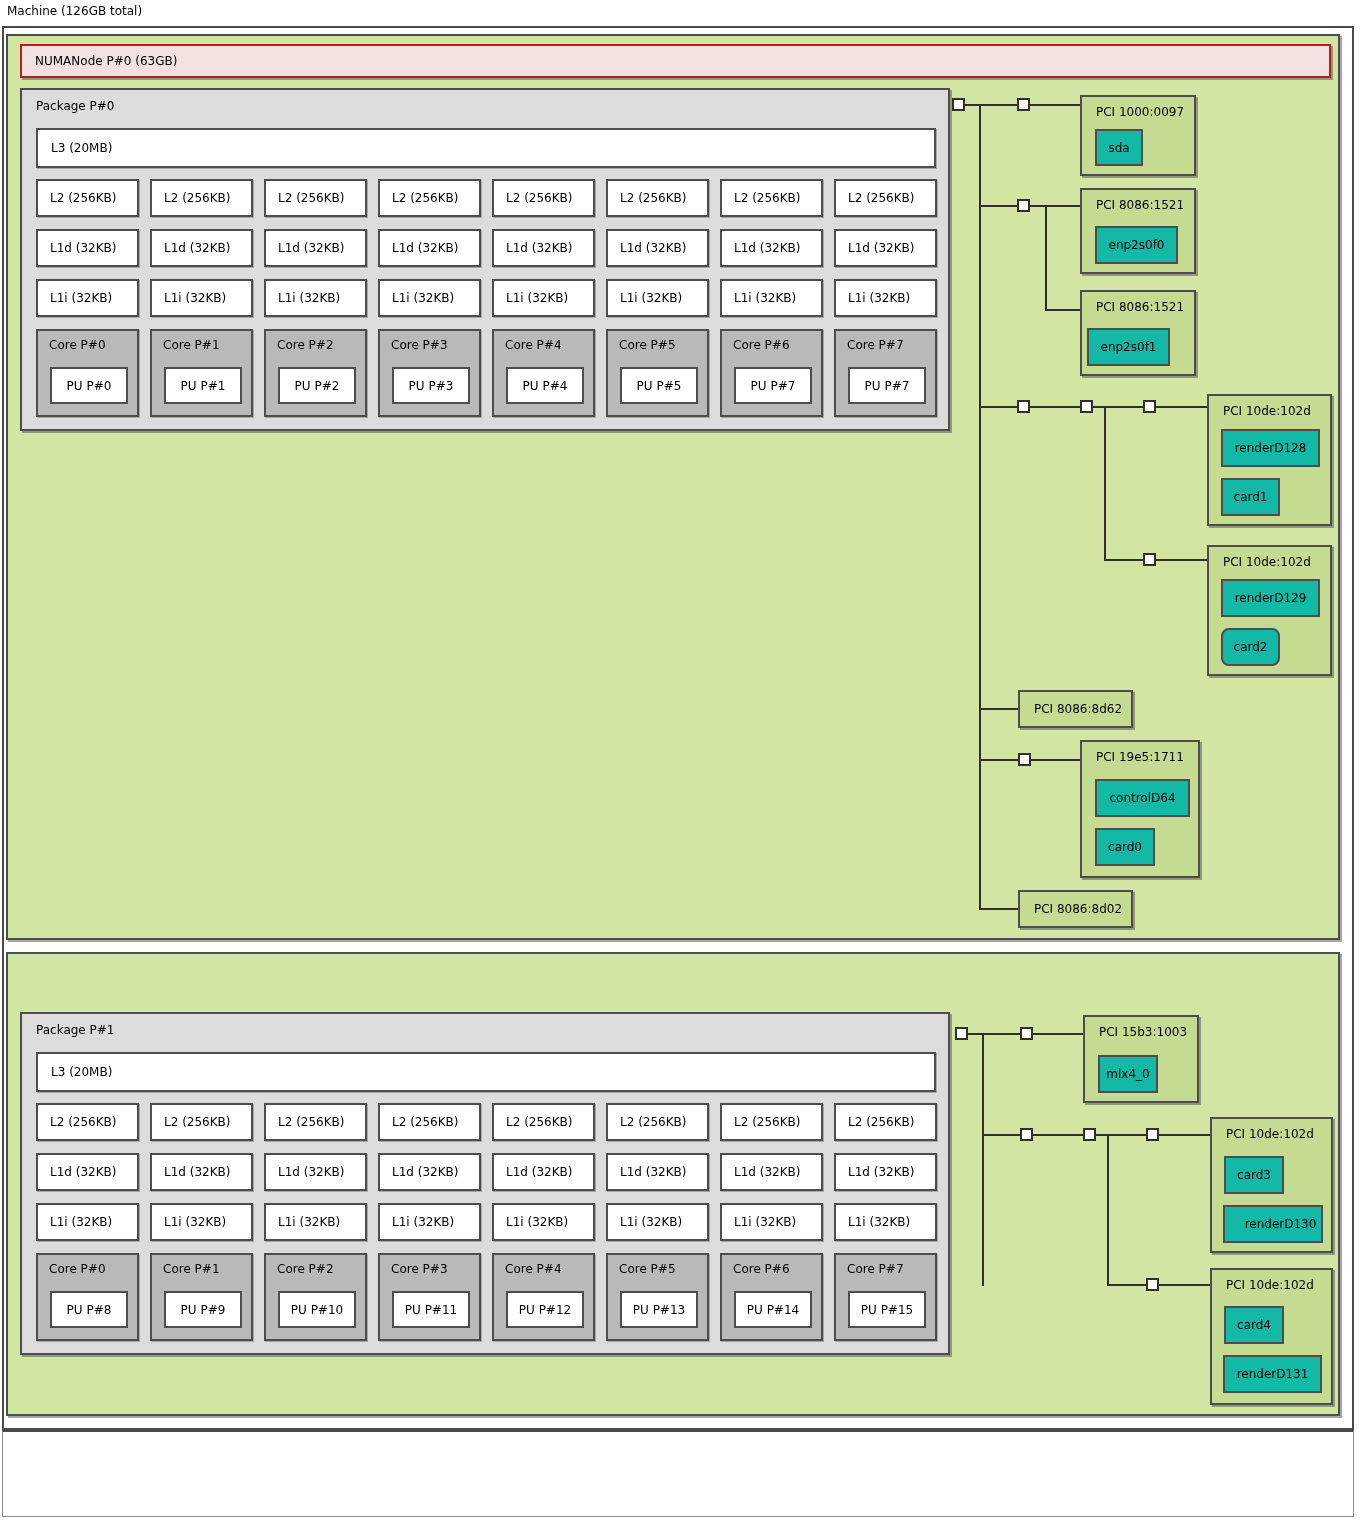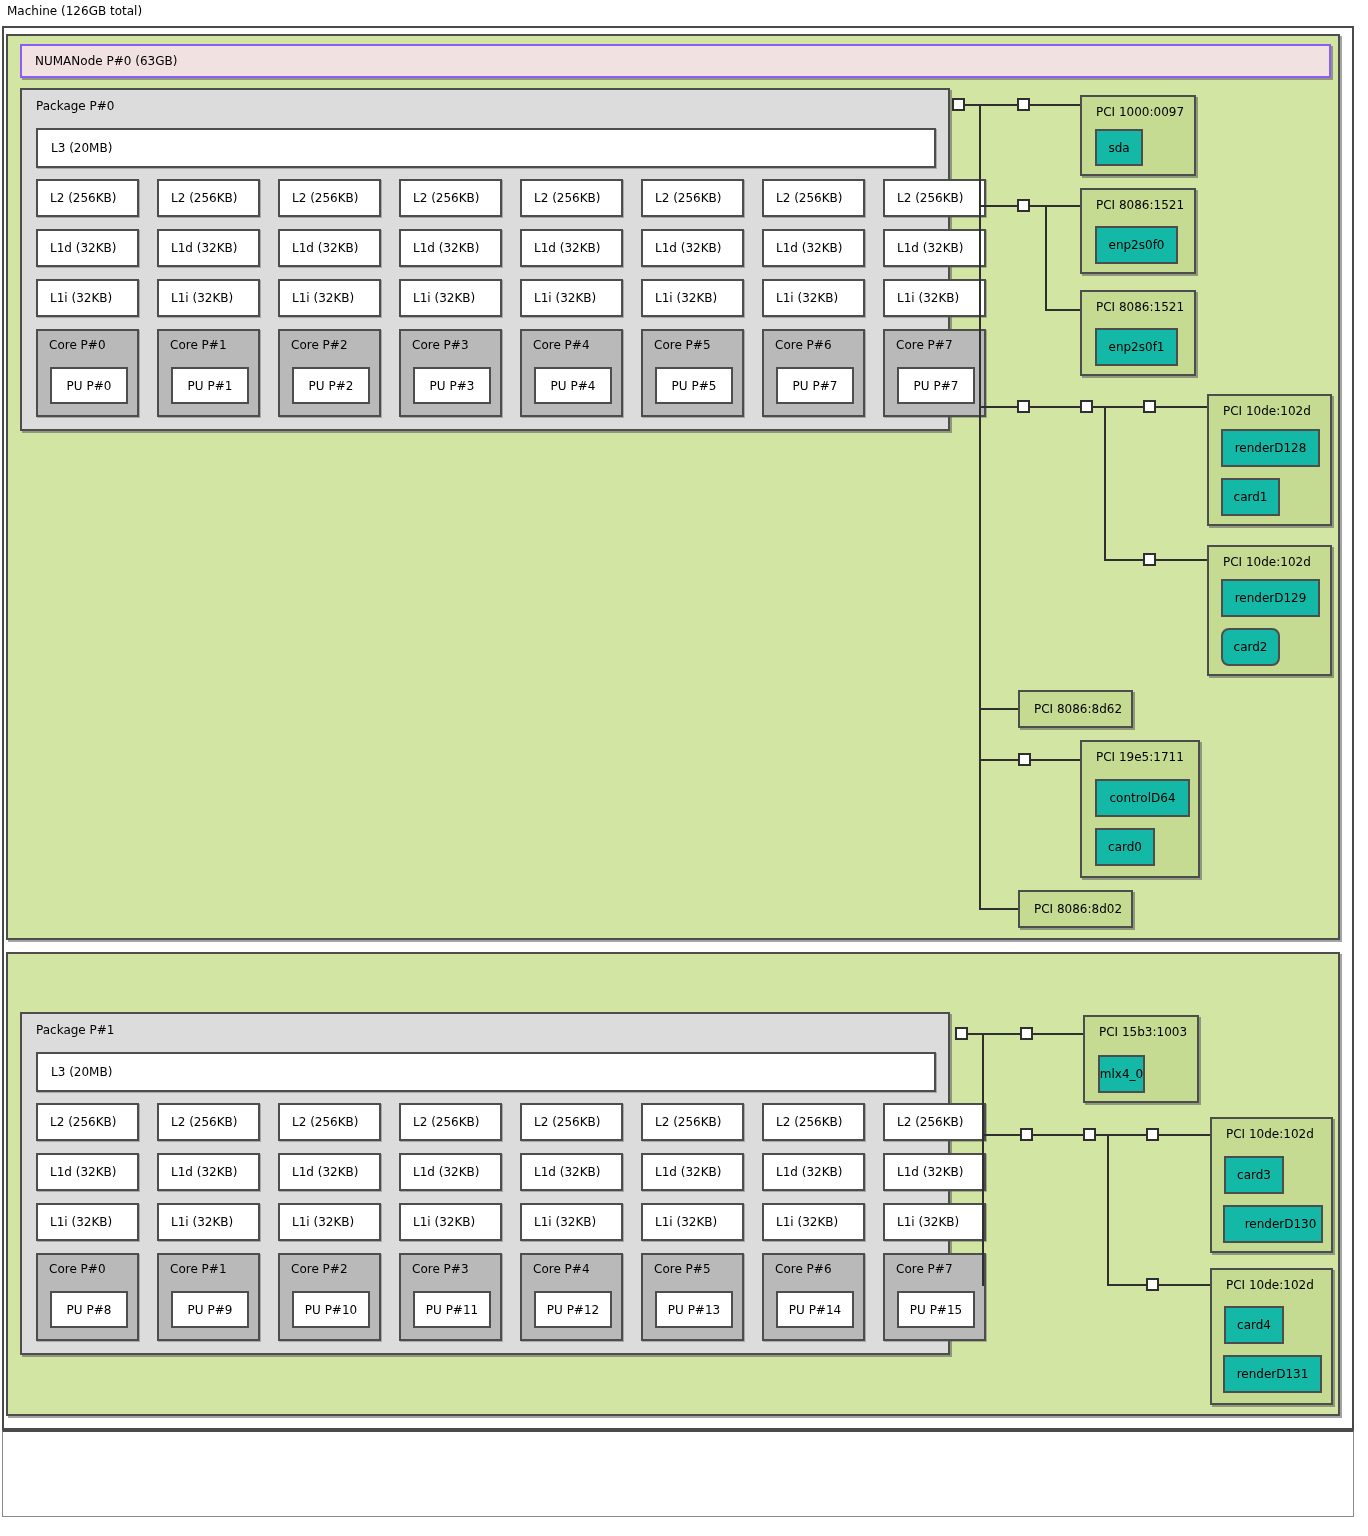--- a/index.html
+++ b/index.html
@@ -6,26 +6,26 @@
   body{
     width:1368px;height:1536px;position:relative;background:#ffffff;
     font-family:"DejaVu Sans","Liberation Sans",sans-serif;font-size:12px;color:#000;
     overflow:hidden;
   }
   .abs{position:absolute;box-sizing:border-box;}
   .machine-title{position:absolute;left:7px;top:4px;font-size:12px;}
   .machine-box{border:2px solid #4a4a4a;background:#ffffff;}
   .bottom-panel{border:1px solid #8a8a8a;border-top:2px solid #4a4a4a;background:#ffffff;}
   .numa-box{background:#d2e5a2;border:2px solid #4d4d4d;box-shadow:2px 2px 0 rgba(90,90,90,.55);}
-  .pink-box{background:#f2e1e1;border:2px solid #8b5cf6;box-shadow:2px 2px 0 rgba(90,90,90,.55);
+  .pink-box{background:#f2e1e1;border:2px solid #b91c1c;box-shadow:2px 2px 0 rgba(90,90,90,.55);
             display:flex;align-items:center;padding-left:13px;}
   .package-box{background:#dcdcdc;border:2px solid #4d4d4d;box-shadow:2px 2px 0 rgba(90,90,90,.55);}
   .package-label{position:absolute;left:14px;top:9px;}
   .l3-box{background:#ffffff;border:2px solid #4d4d4d;display:flex;align-items:center;padding-left:13px;box-shadow:1px 1px 0 rgba(90,90,90,.4);}
-  .cache-row{position:absolute;left:14px;display:flex;gap:18px;}
+  .cache-row{position:absolute;left:14px;display:flex;gap:11px;}
   .cache-box{width:103px;height:38px;background:#ffffff;border:2px solid #4d4d4d;box-sizing:border-box;
              display:flex;align-items:center;padding-left:12px;box-shadow:1px 1px 0 rgba(90,90,90,.4);}
   .core-box{width:103px;height:88px;background:#b9b9b9;border:2px solid #4d4d4d;box-sizing:border-box;
             position:relative;box-shadow:1px 1px 0 rgba(90,90,90,.4);}
   .core-label{position:absolute;left:11px;top:7px;}
   .pu-box{position:absolute;left:12px;top:36px;width:78px;height:37px;background:#ffffff;border:2px solid #4d4d4d;
           box-sizing:border-box;display:flex;align-items:center;justify-content:center;}
   .pci-box{background:#c6db92;border:2px solid #4d4d4d;box-shadow:2px 2px 0 rgba(90,90,90,.55);}
   .pci-label{position:absolute;left:14px;top:8px;white-space:nowrap;}
   .pci-label-center{position:absolute;left:14px;top:0;bottom:0;display:flex;align-items:center;white-space:nowrap;}
@@ -146,21 +146,21 @@
   <div class="device-box" style="left:13px;top:32px;width:48px;height:37px;">sda</div>
 </div>
 
 <div class="abs pci-box" style="left:1080px;top:188px;width:116px;height:86px;">
   <div class="pci-label">PCI 8086:1521</div>
   <div class="device-box" style="left:13px;top:36px;width:83px;height:38px;">enp2s0f0</div>
 </div>
 
 <div class="abs pci-box" style="left:1080px;top:290px;width:116px;height:86px;">
   <div class="pci-label">PCI 8086:1521</div>
-  <div class="device-box" style="left:13px;top:36px;width:83px;height:38px;text-align:right;">enp2s0f1</div>
+  <div class="device-box" style="left:5px;top:36px;width:83px;height:38px;text-align:right;">enp2s0f1</div>
 </div>
 
 <div class="abs pci-box" style="left:1207px;top:394px;width:125px;height:132px;">
   <div class="pci-label">PCI 10de:102d</div>
   <div class="device-box" style="left:12px;top:33px;width:99px;height:38px;">renderD128</div>
   <div class="device-box" style="left:12px;top:82px;width:59px;height:38px;">card1</div>
 </div>
 
 <div class="abs pci-box" style="left:1207px;top:545px;width:125px;height:131px;">
   <div class="pci-label">PCI 10de:102d</div>
@@ -264,21 +264,21 @@
 
 <div class="bridge-sq" style="left:955px;top:1027px;"></div>
 <div class="bridge-sq" style="left:1020px;top:1027px;"></div>
 <div class="bridge-sq" style="left:1020px;top:1128px;"></div>
 <div class="bridge-sq" style="left:1083px;top:1128px;"></div>
 <div class="bridge-sq" style="left:1146px;top:1128px;"></div>
 <div class="bridge-sq" style="left:1146px;top:1278px;"></div>
 
 <div class="abs pci-box" style="left:1083px;top:1015px;width:116px;height:88px;">
   <div class="pci-label">PCI 15b3:1003</div>
-  <div class="device-box" style="left:13px;top:38px;width:47px;height:38px;">mlx4_0</div>
+  <div class="device-box" style="left:13px;top:38px;width:60px;height:38px;">mlx4_0</div>
 </div>
 
 <div class="abs pci-box" style="left:1210px;top:1117px;width:123px;height:136px;">
   <div class="pci-label">PCI 10de:102d</div>
   <div class="device-box" style="left:12px;top:37px;width:60px;height:38px;">card3</div>
   <div class="device-box" style="left:11px;top:86px;width:100px;height:38px;padding-left:15px;">renderD130</div>
 </div>
 
 <div class="abs pci-box" style="left:1210px;top:1268px;width:123px;height:137px;">
   <div class="pci-label">PCI 10de:102d</div>

